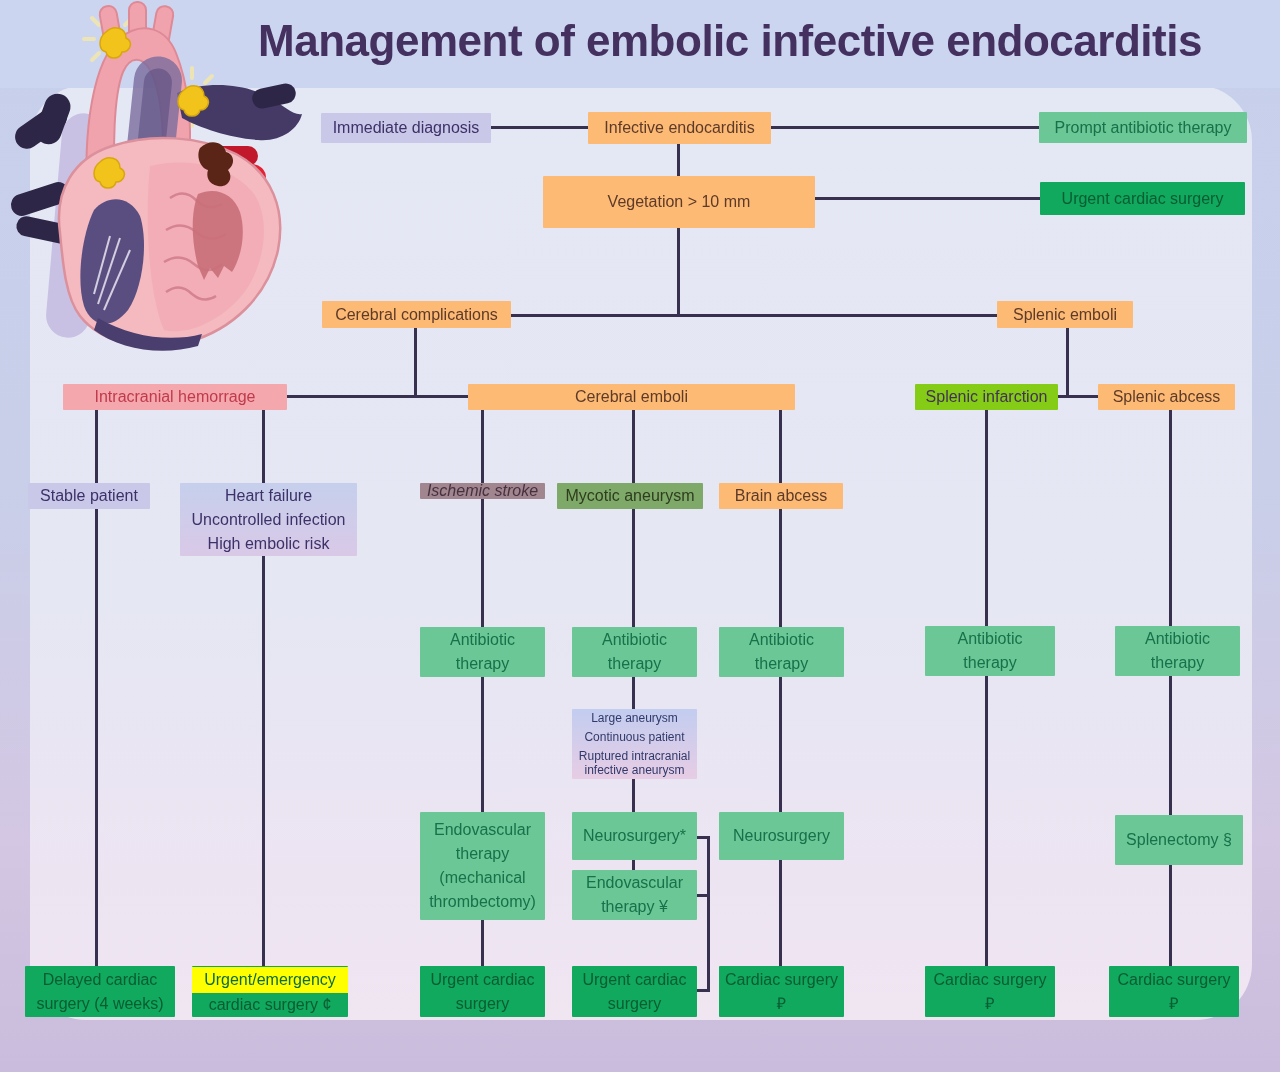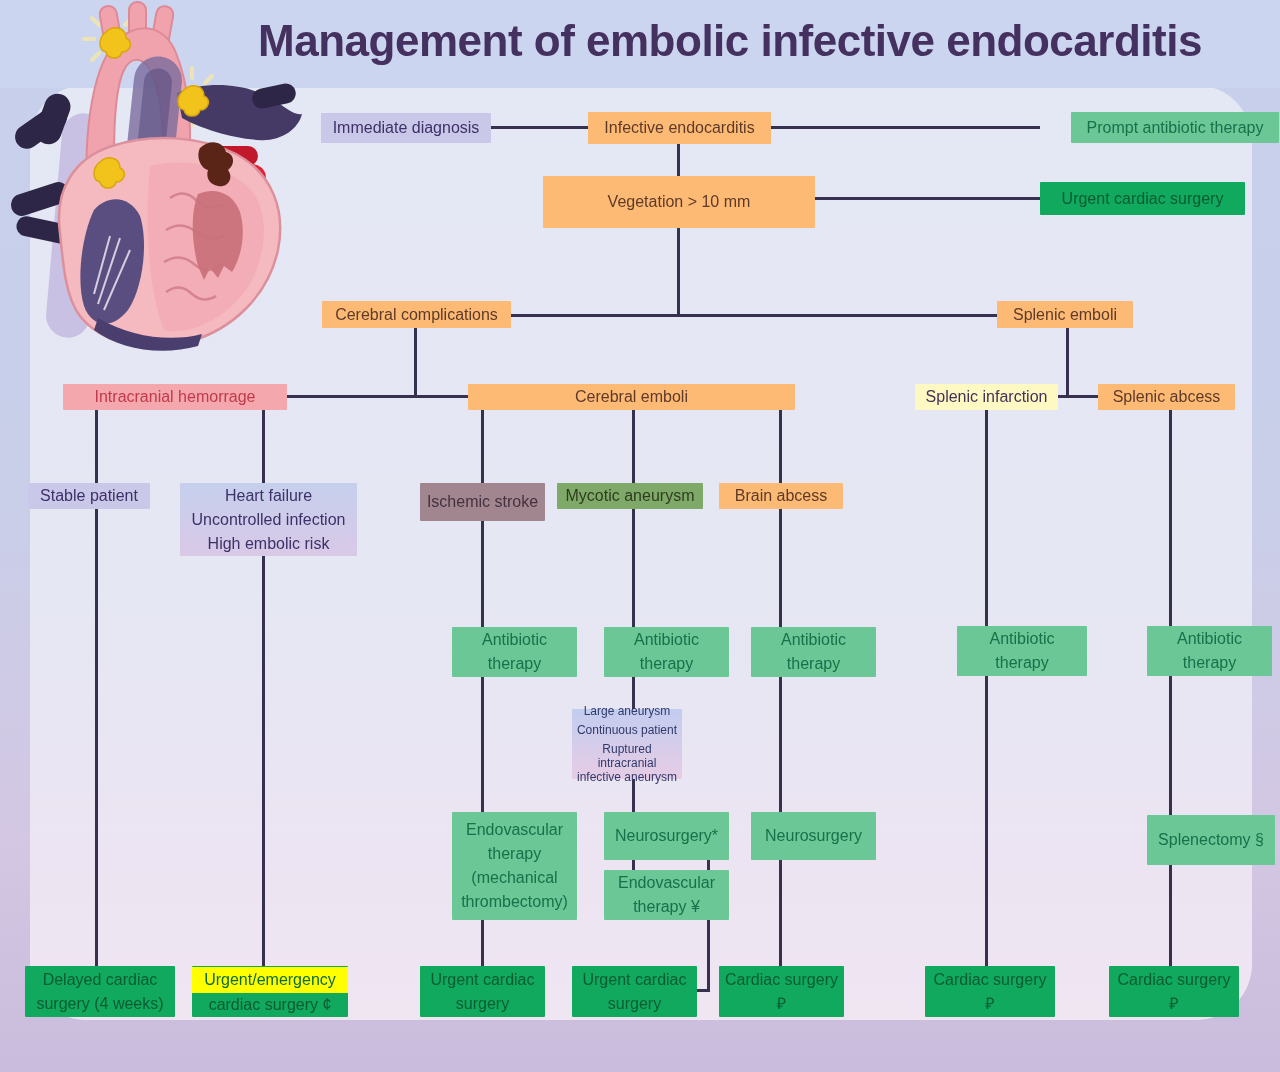--- a/index.html
+++ b/index.html
@@ -25,25 +25,25 @@
   .heart-wrap{position:absolute;left:2px;top:-2px;width:312px;height:356px;z-index:7;}
   .vl{position:absolute;width:3px;background:#38304f;z-index:3;}
   .hl{position:absolute;height:3px;background:#38304f;z-index:3;}
   .box{
     position:absolute;display:flex;flex-direction:column;align-items:center;justify-content:center;
     text-align:center;font-size:16px;line-height:1.5;z-index:4;border-radius:1px;padding:0 4px;
     box-sizing:border-box;
   }
   .yellow{background:#fdba74;color:#5e3a29;}
   .lav{background:#cac8e8;color:#3c3168;}
-  .green-mid{background:#6bc795;color:#17714a;margin-left:32px;}
+  .green-mid{background:#6bc795;color:#17714a;}
   .green-bright{background:#10a95d;color:#0a5c33;}
   .pink{background:#f4a7ac;color:#c03a4b;}
   .mauve{background:#a1868f;color:#46313f;}
-  .mauve2{background:#fef9c3;color:#443158;}
+  .mauve2{background:#84cc16;color:#443158;}
   .olive{background:#7ea968;color:#2f3d1f;}
   .grad-blue{background:linear-gradient(180deg,#c5cfec,#d9c9e7);color:#3c3168;}
   .grad-anr{background:linear-gradient(180deg,#c2cdf0,#e7cce4);color:#303a6a;font-size:12px;line-height:1.18;}
   .grad-anr .itm{margin:2.5px 0;}
   .hl-yellow{background:#ffff00;width:100%;padding:1px 0;color:#0c6b3a;}
 </style>
 </head>
 <body>
 
 <div class="title-bar"></div>
@@ -163,21 +163,21 @@
   </div>
 
 <div class="box lav" style="left:28px;top:483px;width:122px;height:26px;">
     <span>Stable patient</span>
   </div>
 <div class="box grad-blue" style="left:180px;top:483px;width:177px;height:73px;">
   <div>Heart failure</div>
   <div>Uncontrolled infection</div>
   <div>High embolic risk</div>
 </div>
-<div class="box mauve" style="left:420px;top:483px;width:125px;height:38px;">
+<div class="box mauve" style="left:420px;top:483px;width:125px;height:16px;font-style:italic;">
     <span>Ischemic stroke</span>
   </div>
 <div class="box olive" style="left:557px;top:483px;width:146px;height:26px;">
     <span>Mycotic aneurysm</span>
   </div>
 <div class="box yellow" style="left:719px;top:483px;width:124px;height:26px;">
     <span>Brain abcess</span>
   </div>
 
 <div class="box green-mid" style="left:420px;top:627px;width:125px;height:50px;">
@@ -189,21 +189,21 @@
 <div class="box green-mid" style="left:719px;top:627px;width:125px;height:50px;">
     <span>Antibiotic therapy</span>
   </div>
 <div class="box green-mid" style="left:925px;top:626px;width:130px;height:50px;">
     <span>Antibiotic therapy</span>
   </div>
 <div class="box green-mid" style="left:1115px;top:626px;width:125px;height:50px;">
     <span>Antibiotic therapy</span>
   </div>
 
-<div class="box grad-anr" style="left:572px;top:709px;width:110px;height:70px;">
+<div class="box grad-anr" style="left:572px;top:709px;width:125px;height:70px;">
   <div class="itm">Large aneurysm</div>
   <div class="itm">Continuous patient</div>
   <div class="itm">Ruptured intracranial infective aneurysm</div>
 </div>
 
 <div class="box green-mid" style="left:420px;top:812px;width:125px;height:108px;">
     <span>Endovascular therapy (mechanical thrombectomy)</span>
   </div>
 <div class="box green-mid" style="left:572px;top:812px;width:125px;height:48px;">
     <span>Neurosurgery*</span>

